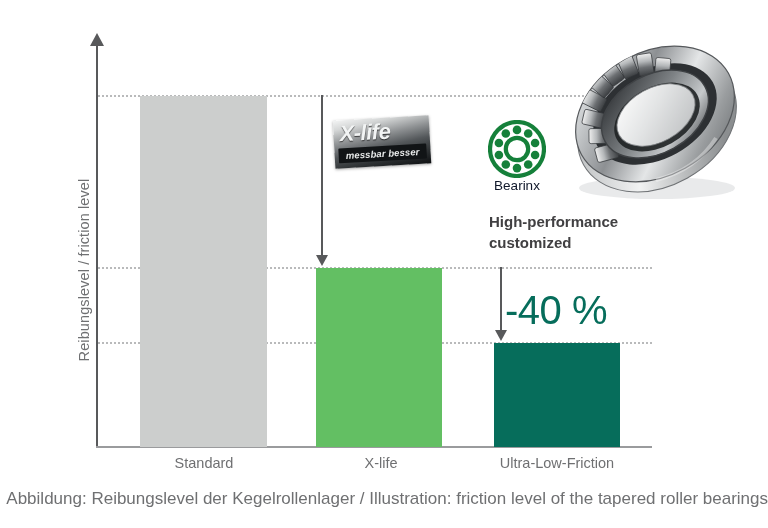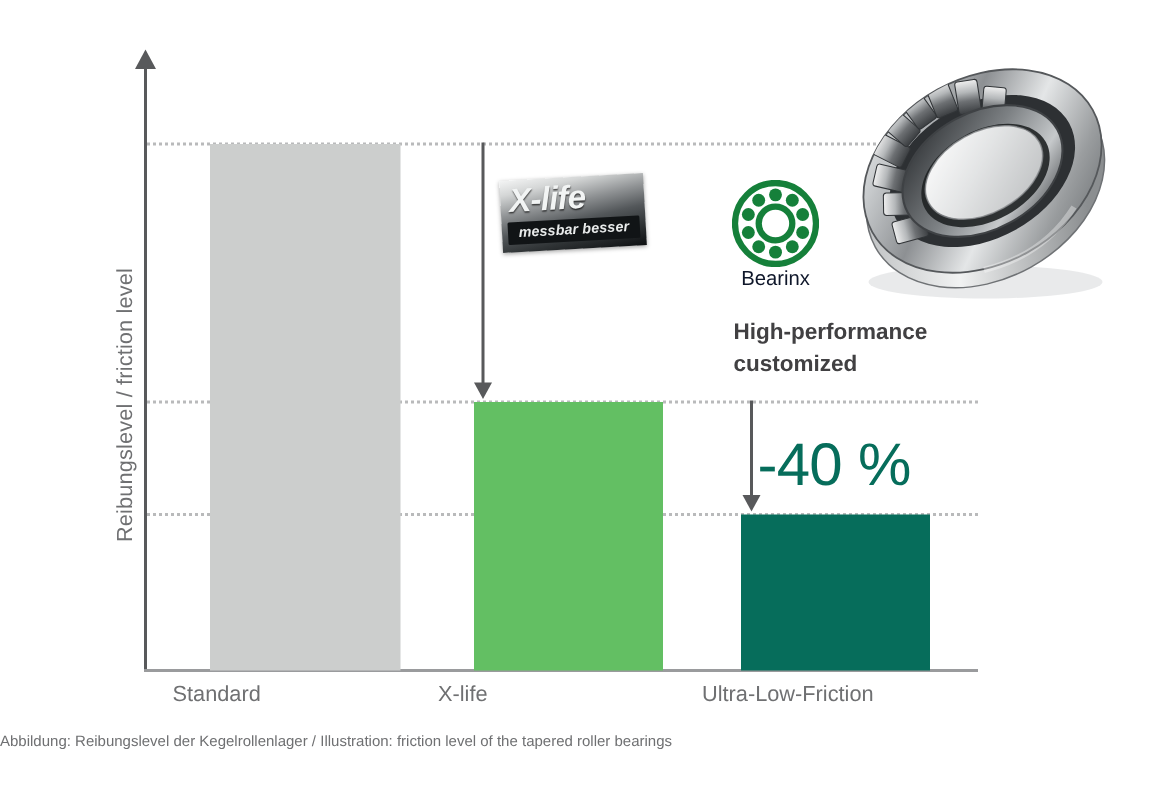--- a/index.html
+++ b/index.html
@@ -77,21 +77,21 @@
   .bar-ulf {
     left: 494px; width: 126px;
     height: 104px;
     background: #066d5b;
   }
 
   
   .cat-label {
     position: absolute;
     top: 455px;
-    text-align: left;
+    text-align: center;
     font-size: 14.5px;
     color: #6f7072;
     white-space: nowrap;
   }
   .cat-0 { left: 115px; width: 178px; }
   .cat-1 { left: 292px; width: 178px; }
   .cat-2 { left: 468px; width: 178px; }
 
   
   .meas { position: absolute; }
@@ -197,22 +197,22 @@
     position: absolute;
     left: 556px; top: 18px;
     width: 198px; height: 190px;
   }
 
   
   .caption {
     position: absolute;
     left: 0; top: 489px;
     width: 768px;
-    text-align: left;
-    font-size: 10px;
+    text-align: right;
+    font-size: 17px;
     color: #6f7072;
     white-space: nowrap;
   }
 </style>
 </head>
 <body>
 
 <div id="stage">
 
   <div class="y-axis-head"></div>

